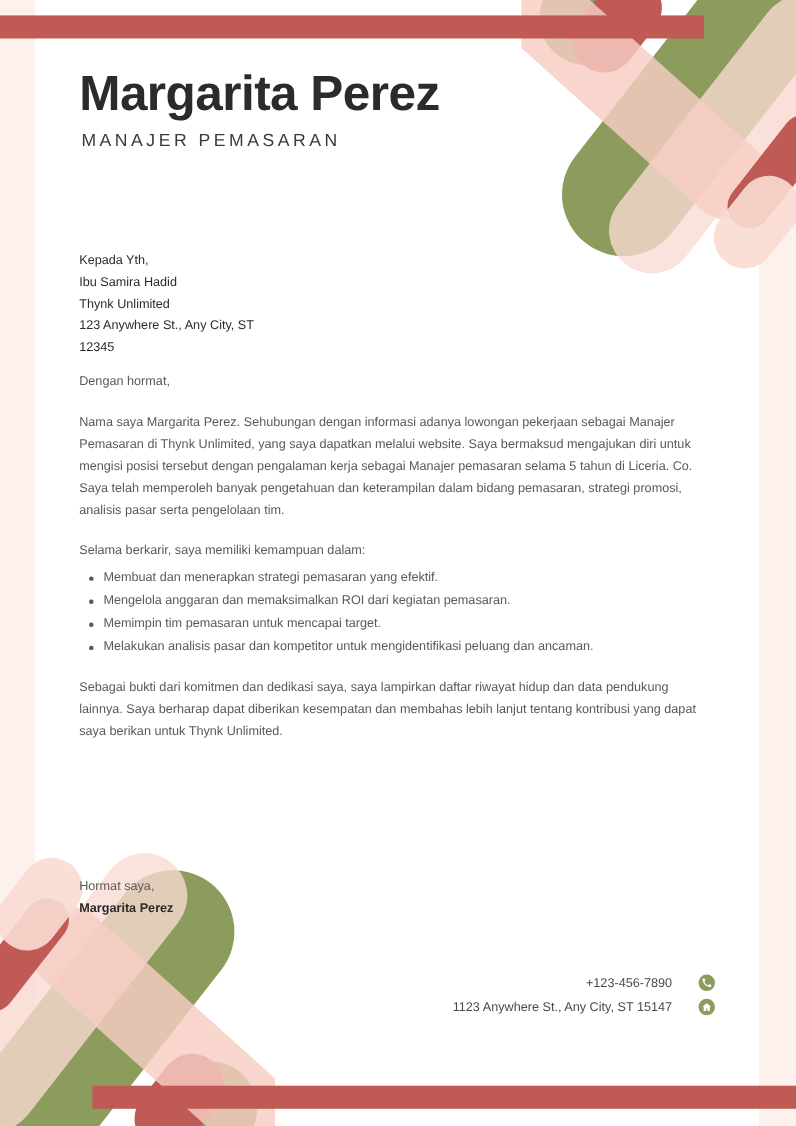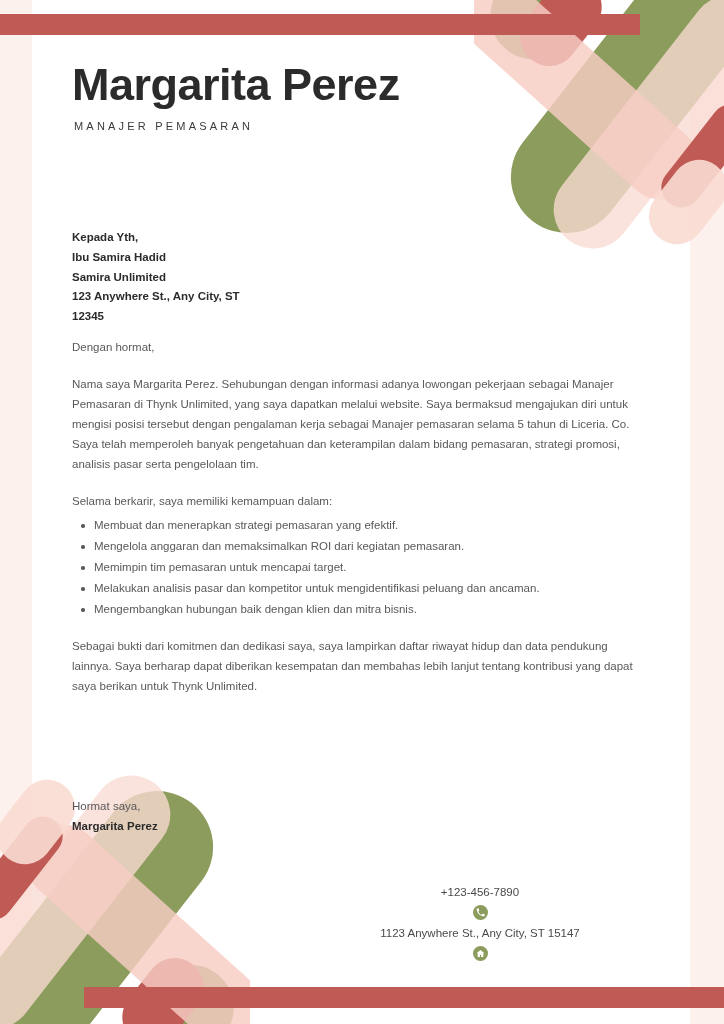--- a/index.html
+++ b/index.html
@@ -129,32 +129,32 @@
     font-weight:700;
     letter-spacing:-0.5px;
     color:#2b2b2b;
     line-height:1;
     white-space:nowrap;
   }
   .role {
     position:absolute;
     top:120px;
     left:2px;
-    font-size:11px;
+    font-size:16px;
     letter-spacing:3.2px;
     color:#3a3a3a;
     text-transform:uppercase;
   }
 
   .recipient {
     position:absolute;
     top:228px;
     left:0;
     font-size:11.5px;
-    font-weight:700;
+    font-weight:400;
     color:#2b2b2b;
     line-height:1.72;
   }
 
   .body-block {
     position:absolute;
     top:337px;
     left:0;
     width:578px;
     font-size:11.5px;
@@ -202,25 +202,24 @@
   .contact {
     position:absolute;
     right:0;
     top:886px;
     width:340px;
   }
   .contact-row {
     display:flex;
     align-items:center;
     justify-content:flex-end;
-    gap:7px;
+    gap:24px;
     margin-bottom:7px;
     font-size:11.5px;
     color:#4a4a4a;
-    flex-direction:column;
   }
   .ico {
     width:15px;
     height:15px;
     border-radius:50%;
     background:#8c9c5c;
     display:flex;
     align-items:center;
     justify-content:center;
     flex:0 0 auto;
@@ -258,35 +257,34 @@
   <div class="bar bar-bottom"></div>
 
   <div class="content">
 
     <div class="name">Margarita Perez</div>
     <div class="role">MANAJER PEMASARAN</div>
 
     <div class="recipient">
       <div>Kepada Yth,</div>
       <div>Ibu Samira Hadid</div>
-      <div>Samira Unlimited</div>
+      <div>Thynk Unlimited</div>
       <div>123 Anywhere St., Any City, ST</div>
       <div>12345</div>
     </div>
 
     <div class="body-block">
       <p>Dengan hormat,</p>
       <p>Nama saya Margarita Perez. Sehubungan dengan informasi adanya lowongan pekerjaan sebagai Manajer Pemasaran di Thynk Unlimited, yang saya dapatkan melalui website. Saya bermaksud mengajukan diri untuk mengisi posisi tersebut dengan pengalaman kerja sebagai Manajer pemasaran selama 5 tahun di Liceria. Co. Saya telah memperoleh banyak pengetahuan dan keterampilan dalam bidang pemasaran, strategi promosi, analisis pasar serta pengelolaan tim.</p>
       <p class="tight">Selama berkarir, saya memiliki kemampuan dalam:</p>
       <ul class="skills" id="skills-list">
           <li>Membuat dan menerapkan strategi pemasaran yang efektif.</li>
           <li>Mengelola anggaran dan memaksimalkan ROI dari kegiatan pemasaran.</li>
           <li>Memimpin tim pemasaran untuk mencapai target.</li>
           <li>Melakukan analisis pasar dan kompetitor untuk mengidentifikasi peluang dan ancaman.</li>
-          <li>Mengembangkan hubungan baik dengan klien dan mitra bisnis.</li>
         </ul>
       <p>Sebagai bukti dari komitmen dan dedikasi saya, saya lampirkan daftar riwayat hidup dan data pendukung lainnya. Saya berharap dapat diberikan kesempatan dan membahas lebih lanjut tentang kontribusi yang dapat saya berikan untuk Thynk Unlimited.</p>
     </div>
 
     <div class="signoff">
       <div>Hormat saya,</div>
       <div class="sig-name">Margarita Perez</div>
     </div>
 
     <div class="contact">

